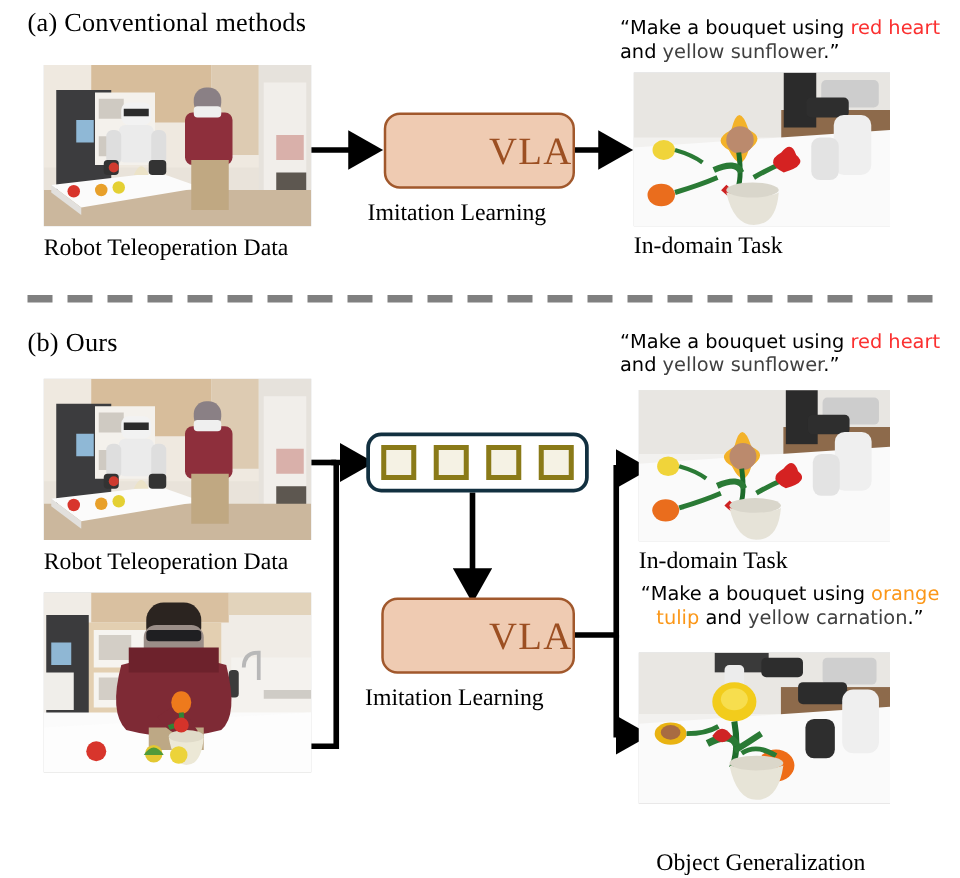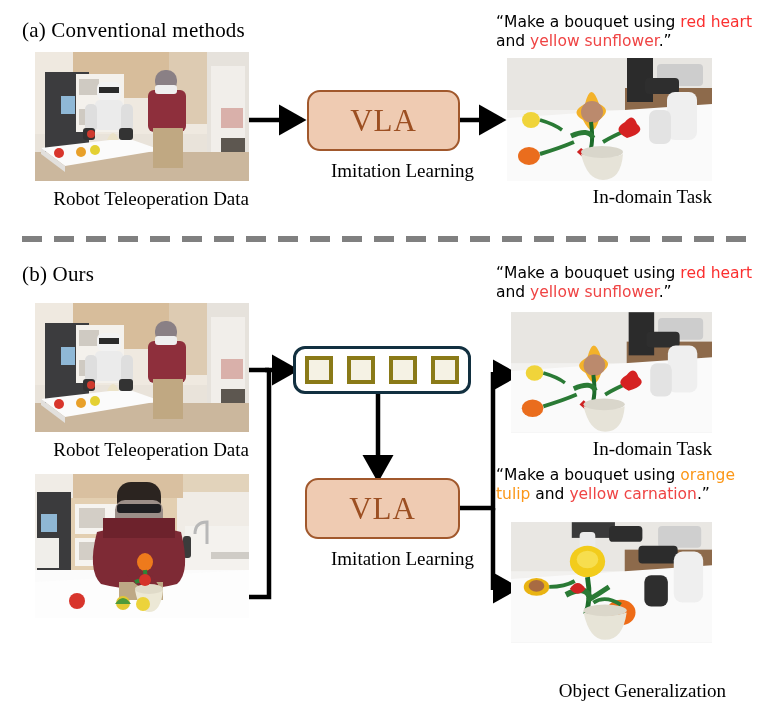--- a/index.html
+++ b/index.html
@@ -5,41 +5,41 @@
   html,body{margin:0;padding:0;background:#ffffff;}
   body{width:768px;height:702px;position:relative;overflow:hidden;
        font-family:"Liberation Serif","DejaVu Serif",serif;color:#000;}
   .fig{position:absolute;left:0;top:0;width:768px;height:702px;}
 
   
   .sec-title{position:absolute;font-size:21px;letter-spacing:.2px;white-space:nowrap;}
 
   
   .photo{position:absolute;overflow:hidden;background:#cfcfcf;}
-  .caption{position:absolute;font-size:19px;white-space:nowrap;text-align:right;}
+  .caption{position:absolute;font-size:19px;white-space:nowrap;text-align:left;}
 
   
   .vla-box{position:absolute;background:#efcbb2;border:2.5px solid #a1582c;
            border-radius:13px;box-sizing:border-box;display:flex;
-           align-items:center;justify-content:center;}
+           align-items:center;justify-content:flex-end;}
   .vla-box span{color:#9c4f22;font-size:31px;letter-spacing:1px;line-height:1;}
 
   
   .lat-box{position:absolute;background:#ffffff;border:3px solid #123040;
            border-radius:12px;box-sizing:border-box;display:flex;
            align-items:center;justify-content:space-between;padding:0 9px;}
   .lat-cell{width:28px;height:28px;background:#f5f2e4;border:4px solid #8a7a18;
             box-sizing:border-box;}
   .lat-label{position:absolute;font-size:19px;white-space:nowrap;}
 
   
   .prompt{position:absolute;font-family:"DejaVu Sans","Liberation Sans",sans-serif;
           font-size:15.5px;line-height:1.24;color:#2b2b2b;width:272px;}
   .prompt .red{color:#fb3030;margin-top:45px;}
-  .prompt .yel{color:#ef4444;}
+  .prompt .yel{color:#404040;}
   .prompt .org{color:#fb9718;}
   .prompt .q{color:#000000;}
 
   
   .divider{position:absolute;height:6px;}
   .divider i{display:block;float:left;width:20px;height:6px;background:#808080;
              margin-right:12px;}
 
   
   .arrows{position:absolute;left:0;top:0;width:768px;height:702px;
@@ -66,21 +66,21 @@
     <line x1="265" y1="370" x2="295" y2="370" stroke="#000" stroke-width="4.5" marker-end="url(#ah)"></line>
 
     <line x1="378" y1="394" x2="378" y2="478" stroke="#000" stroke-width="4.5" marker-end="url(#ah)"></line>
 
     <path d="M460,508 L493,508 L493,372" stroke="#000" stroke-width="4.5" fill="none"></path>
     <path d="M493,508 L493,590" stroke="#000" stroke-width="4.5" fill="none"></path>
     <line x1="493" y1="375" x2="516" y2="375" stroke="#000" stroke-width="4.5" marker-end="url(#ah)"></line>
     <line x1="493" y1="588" x2="516" y2="588" stroke="#000" stroke-width="4.5" marker-end="url(#ah)"></line>
   </svg>
 
-  <div class="sec-title" style="left:22px;top:18px;">(a) Conventional methods</div>
+  <div class="sec-title" style="left:22px;top:6px;">(a) Conventional methods</div>
 
   <div class="photo" style="left:35px;top:52px;width:214px;height:129px;">
     <svg viewBox="0 0 214 129" width="214" height="129">
       <rect width="214" height="129" fill="#e9e3da"></rect>
       <rect x="0" y="0" width="214" height="82" fill="#efe9e0"></rect>
       <rect x="38" y="0" width="96" height="46" fill="#d7bd9b"></rect>
       <rect x="134" y="0" width="38" height="72" fill="#ddcbb2"></rect>
       <rect x="172" y="0" width="42" height="129" fill="#e6e2dc"></rect>
       <rect x="176" y="14" width="34" height="100" fill="#f1eeea"></rect>
       <rect x="186" y="56" width="22" height="20" fill="#d9b0aa"></rect>
@@ -307,21 +307,21 @@
       <path d="M33,62 q14,4 22,10" stroke="#2a7a35" stroke-width="3.5" fill="none"></path>
       <ellipse cx="22" cy="98" rx="11" ry="9" fill="#ea6d1d"></ellipse>
       <path d="M33,96 q20,-6 34,-12" stroke="#2a7a35" stroke-width="4" fill="none"></path>
       <path d="M72,92 q14,14 26,6" fill="none" stroke="#ce2222" stroke-width="6"></path>
       <path d="M74,96 q6,26 22,26 q18,0 20,-26 q-10,6 -42,0z" fill="#e6e3d8"></path>
       <ellipse cx="95" cy="94" rx="21" ry="6" fill="#d9d6cb"></ellipse>
     </svg>
   </div>
   <div class="caption" style="left:511px;top:438px;width:201px;">In-domain Task</div>
 
-  <div class="prompt" style="left:496px;top:466px;text-align:left;">
+  <div class="prompt" style="left:496px;top:466px;text-align:center;">
     <span class="q">“Make a bouquet using </span><span class="org">orange tulip</span><span class="q"> and </span><span class="yel">yellow carnation</span><span class="q">.”</span>
   </div>
 
   <div class="photo" style="left:511px;top:522px;width:201px;height:121px;">
     <svg viewBox="0 0 205 123" width="201" height="121">
       <rect width="205" height="123" fill="#f2f1ef"></rect>
       <rect x="0" y="0" width="205" height="50" fill="#e9e7e3"></rect>
       <rect x="116" y="28" width="89" height="30" fill="#8d6a4b"></rect>
       <polygon points="0,58 205,44 205,123 0,123" fill="#fafafa"></polygon>
       <rect x="62" y="0" width="44" height="16" fill="#3a3a3a"></rect>

